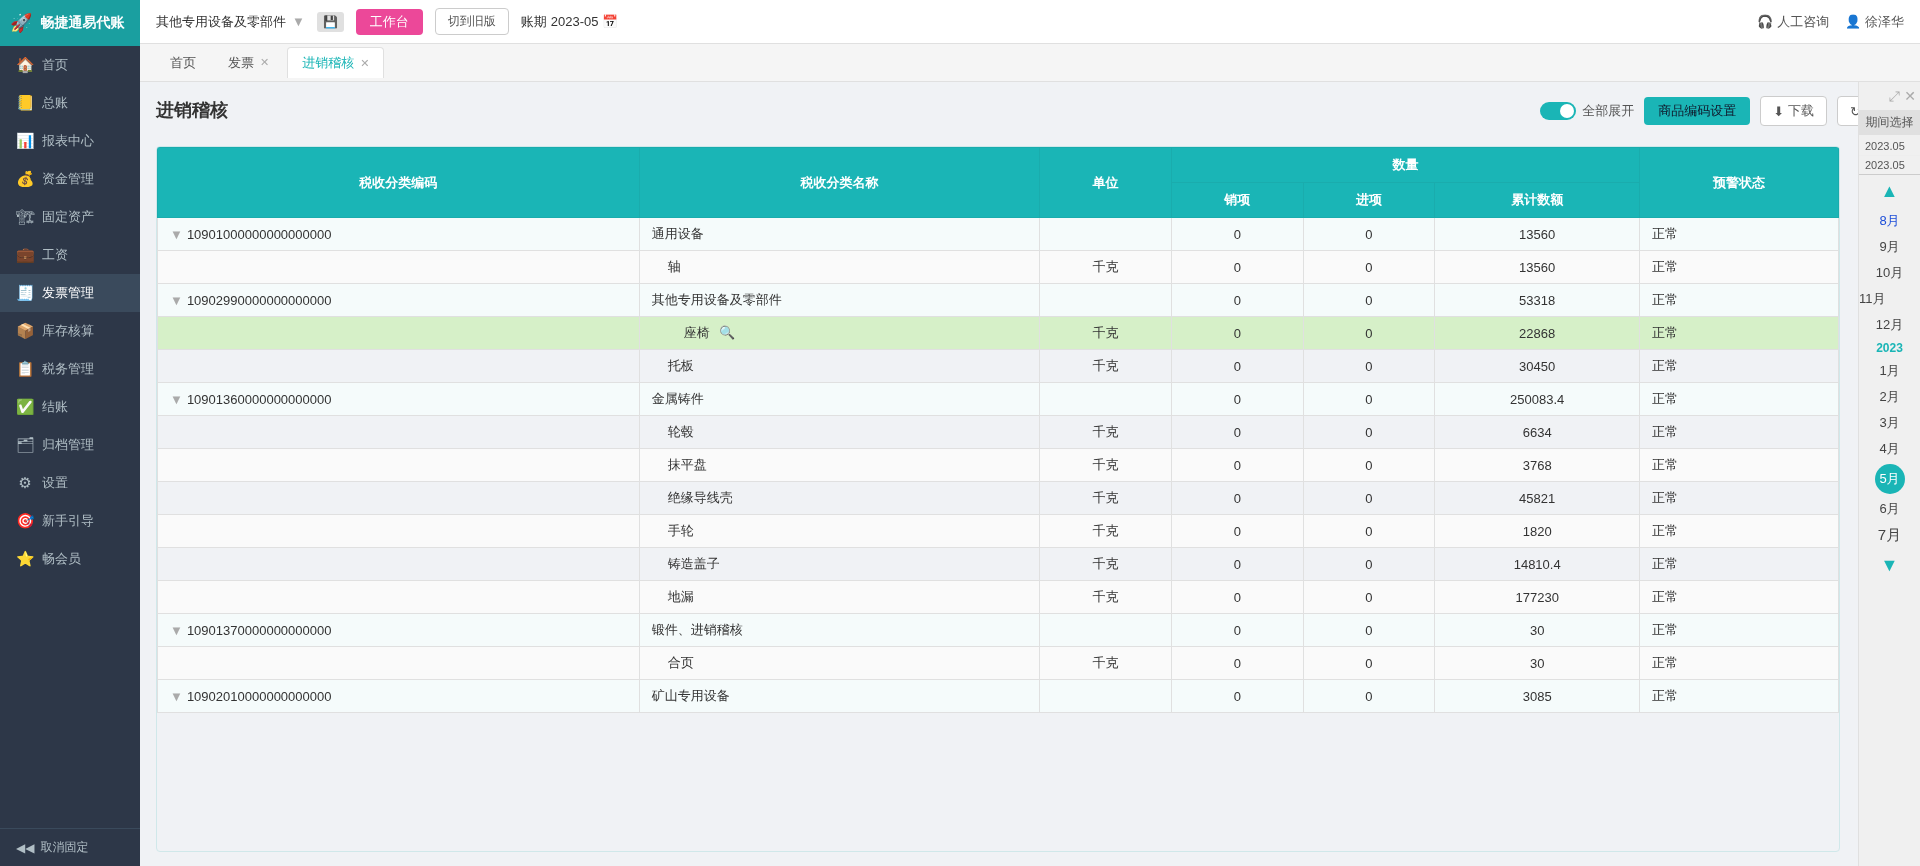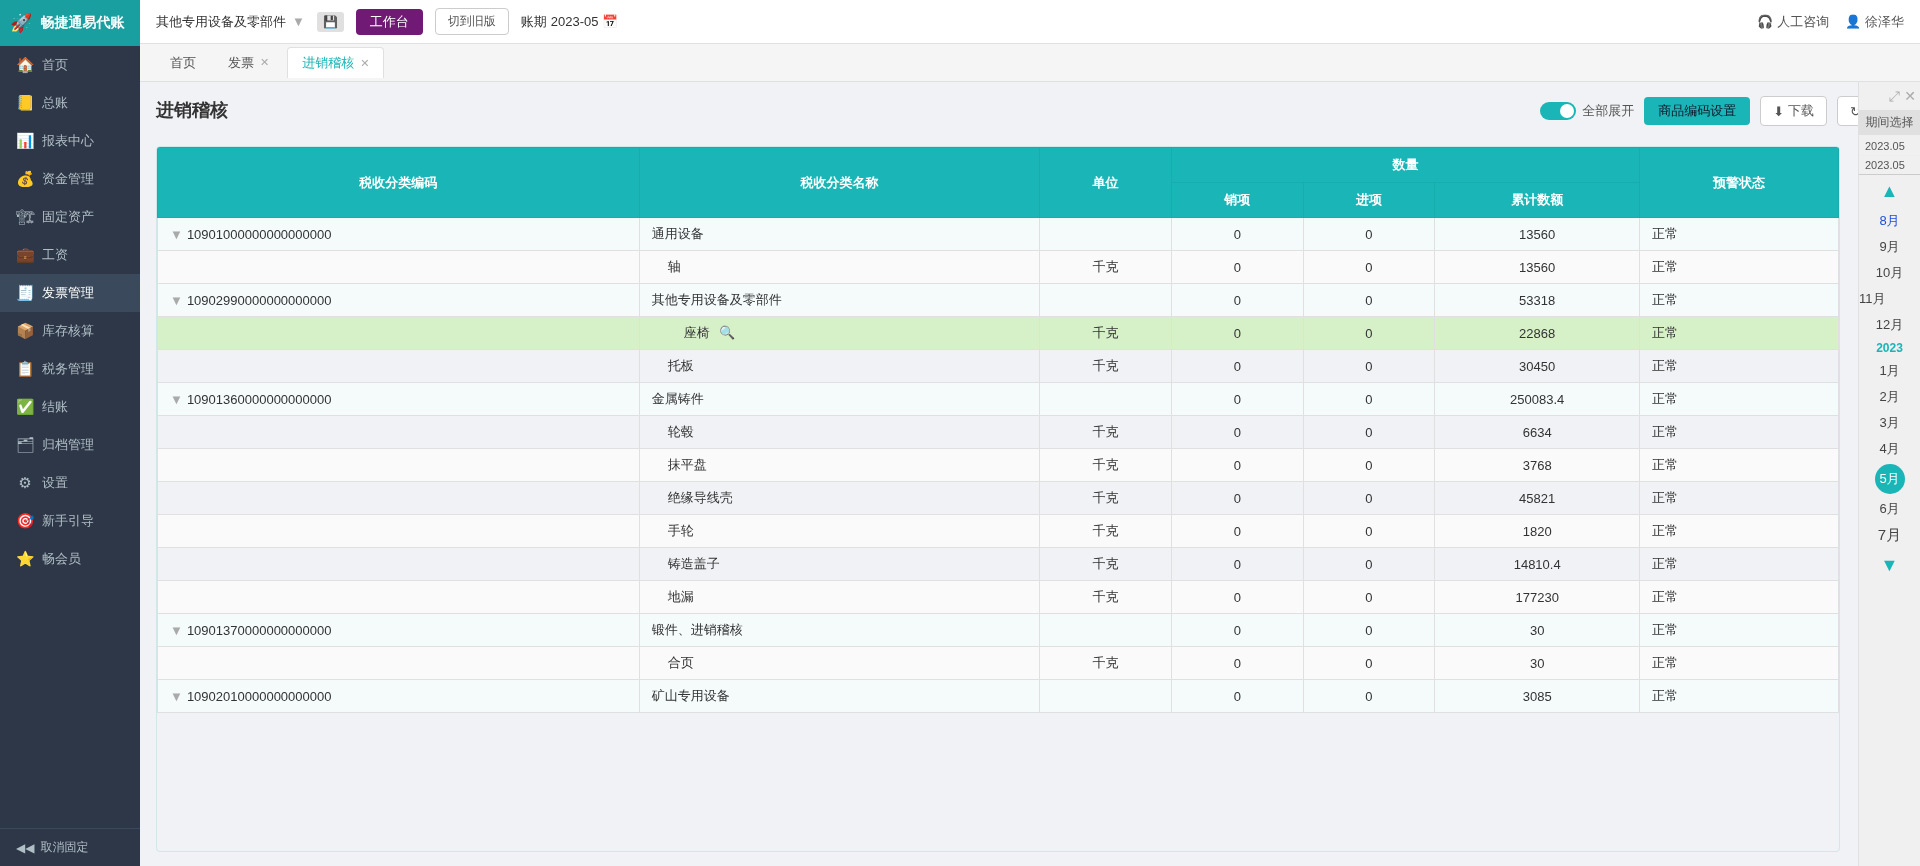--- a/index.html
+++ b/index.html
@@ -14,21 +14,21 @@
     .sidebar-item .icon { font-size: 15px; width: 18px; text-align: center; }
     .sidebar-bottom { margin-top: auto; padding: 10px 16px; color: #b0bec5; font-size: 12px; cursor: pointer; display: flex; align-items: center; gap: 6px; border-top: 1px solid #3a4a5c; }
 
     
     .main { flex: 1; display: flex; flex-direction: column; overflow: hidden; }
 
     
     .topbar { background: #fff; height: 44px; display: flex; align-items: center; padding: 0 16px; gap: 12px; border-bottom: 1px solid #e0e0e0; flex-shrink: 0; }
     .topbar-company { display: flex; align-items: center; gap: 6px; font-size: 13px; color: #333; cursor: pointer; }
     .topbar-company .caret { color: #aaa; }
-    .topbar-btn { background: #701a75; color: #fff; border: none; border-radius: 4px; padding: 4px 14px; cursor: pointer; font-size: 13px; }
+    .topbar-btn { background: #ec4899; color: #fff; border: none; border-radius: 4px; padding: 4px 14px; cursor: pointer; font-size: 13px; }
     .topbar-old-btn { background: #fff; border: 1px solid #ccc; color: #555; border-radius: 4px; padding: 4px 12px; cursor: pointer; font-size: 12px; }
     .topbar-period { font-size: 13px; color: #333; display: flex; align-items: center; gap: 4px; }
     .topbar-right { margin-left: auto; display: flex; align-items: center; gap: 16px; color: #555; font-size: 13px; }
     .topbar-save-icon { background: #e0e0e0; border-radius: 3px; padding: 3px 6px; font-size: 12px; }
 
     
     .tabs { background: #f5f5f5; display: flex; align-items: center; padding: 0 16px; height: 38px; border-bottom: 1px solid #e0e0e0; flex-shrink: 0; gap: 4px; }
     .tab { padding: 6px 14px; font-size: 13px; cursor: pointer; border-radius: 4px 4px 0 0; color: #555; display: flex; align-items: center; gap: 6px; }
     .tab.active { background: #fff; color: #1ab5b6; border: 1px solid #e0e0e0; border-bottom: none; }
     .tab .close { color: #aaa; font-size: 11px; cursor: pointer; }

